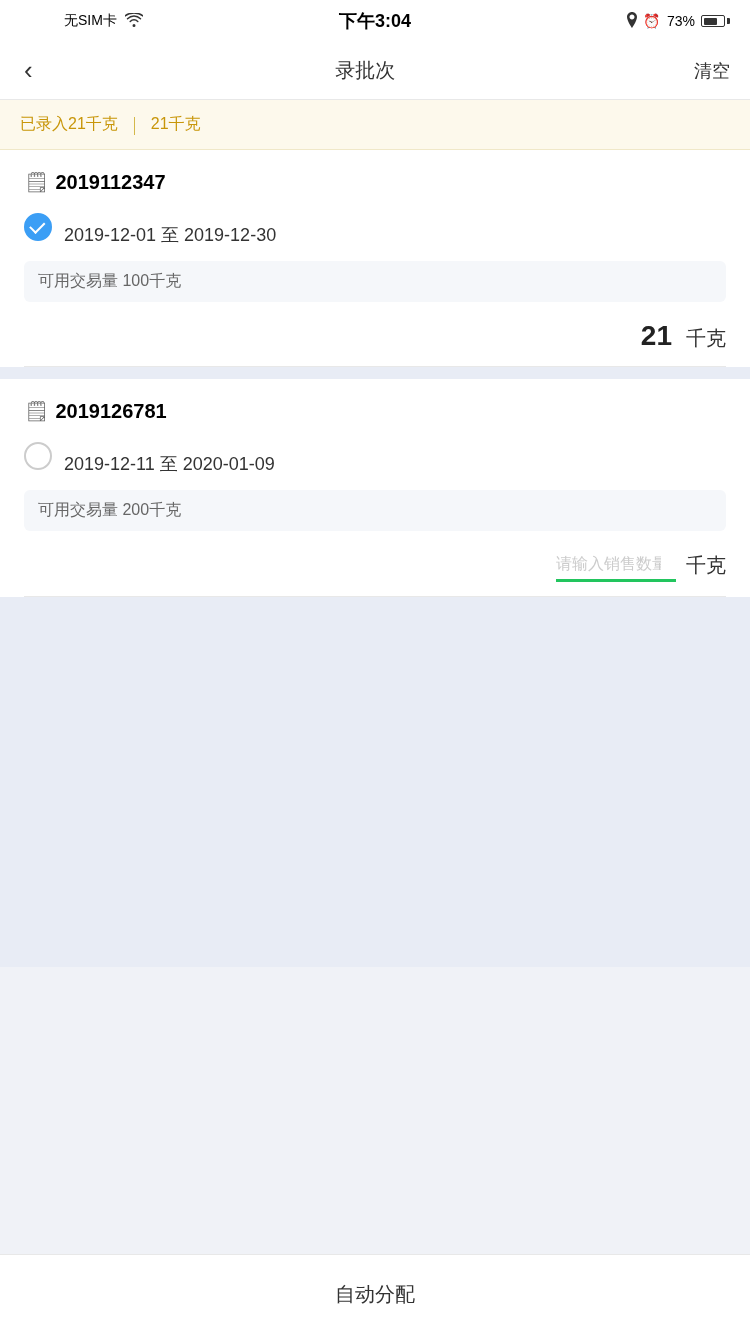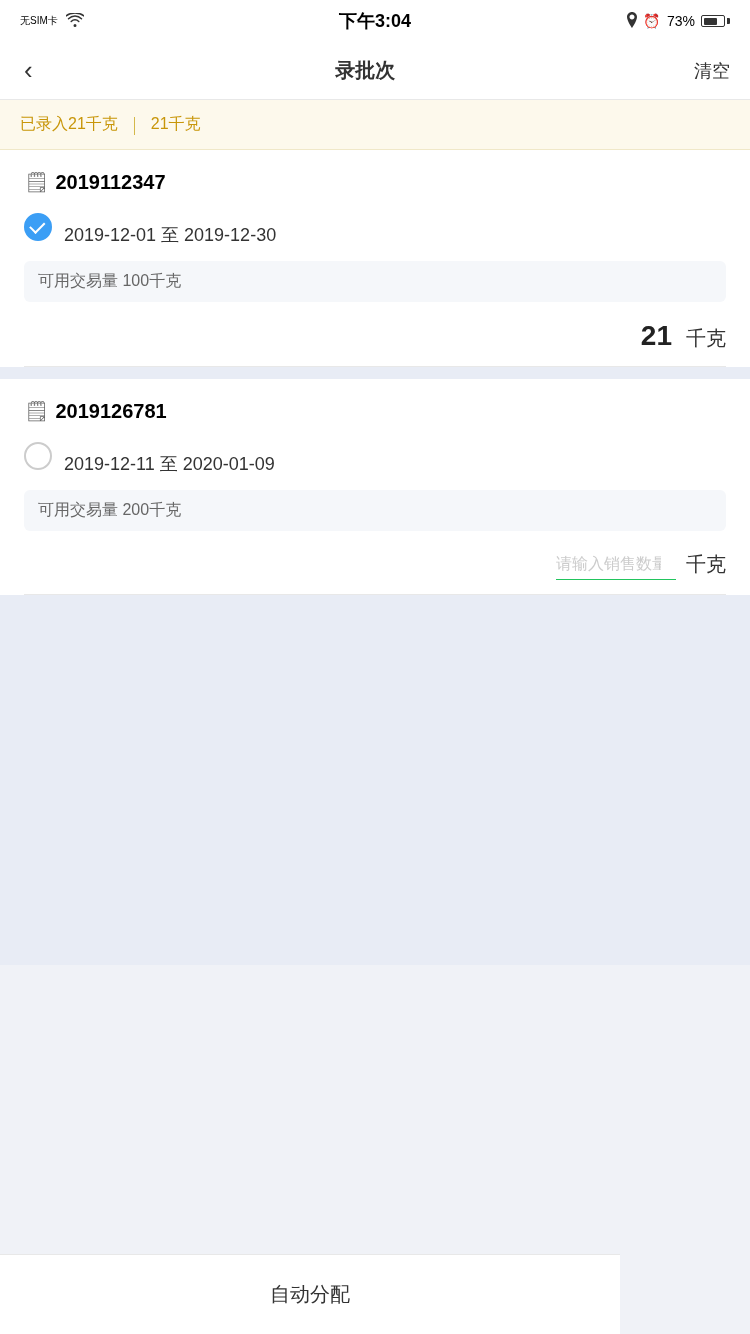--- a/index.html
+++ b/index.html
@@ -20,21 +20,22 @@
       align-items: center;
       justify-content: space-between;
       padding: 0 20px;
       font-size: 15px;
       font-weight: 500;
     }
     .status-left {
       display: flex;
       align-items: center;
       gap: 8px;
-      font-size: 10px;
+      font-size: 14px;
+      margin-left: 44px;
     }
     .status-center {
       font-size: 18px;
       font-weight: 600;
       position: absolute;
       left: 50%;
       transform: translateX(-50%);
     }
     .status-right {
       display: flex;
@@ -81,21 +82,21 @@
       border-bottom: 1px solid #e8e8e8;
     }
     .nav-back {
       font-size: 26px;
       color: #333;
       cursor: pointer;
       padding: 4px;
     }
     .nav-title {
       font-size: 20px;
-      font-weight: 700;
+      font-weight: 400;
       color: #333;
     }
     .nav-clear {
       font-size: 18px;
       color: #333;
       cursor: pointer;
     }
 
     
     .summary-bar {
@@ -195,21 +196,21 @@
 
     .qty-input-row {
       display: flex;
       align-items: center;
       justify-content: flex-end;
       gap: 10px;
       padding: 18px 24px 0 24px;
     }
     .qty-input {
       border: none;
-      border-bottom: 1px solid #22c55e;
+      border-bottom: 3px solid #22c55e;
       outline: none;
       font-size: 22px;
       color: #333;
       text-align: right;
       width: 120px;
       background: transparent;
       padding-bottom: 4px;
     }
     .qty-input::placeholder {
       color: #ccc;
@@ -254,21 +255,21 @@
       flex: 1;
       background: #e8ecf5;
       min-height: 340px;
     }
 
     
     .bottom-bar {
       position: fixed;
       bottom: 0;
       left: 0;
-      width: 620px;
+      width: 750px;
       height: 80px;
       display: flex;
       background: #fff;
       border-top: 1px solid #e8e8e8;
     }
     .btn-auto {
       flex: 1;
       background: #fff;
       border: none;
       font-size: 20px;

